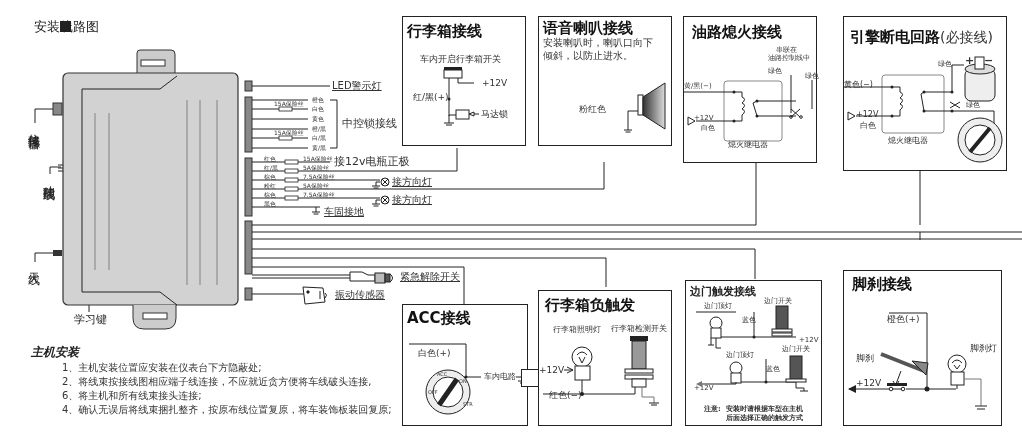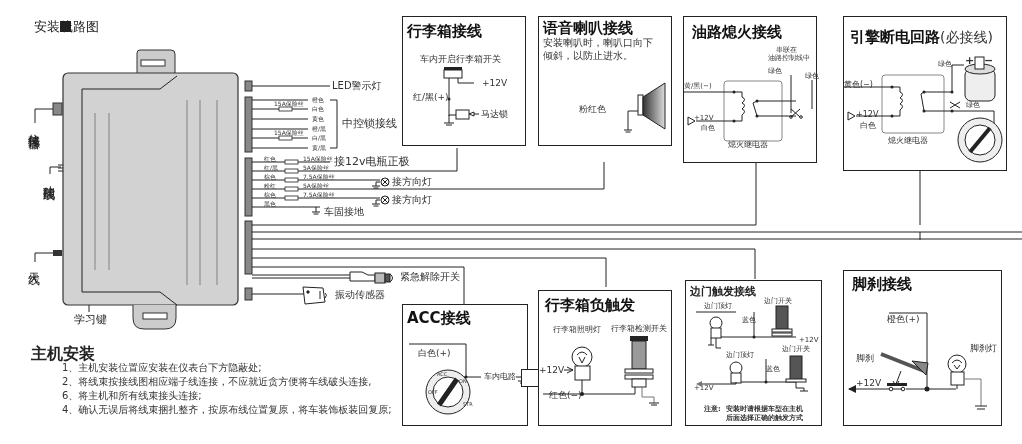--- a/index.html
+++ b/index.html
@@ -3,21 +3,21 @@
 <meta charset="utf-8">
 <style>
   html,body{margin:0;padding:0;background:#fff;}
   body{width:1022px;height:444px;position:relative;overflow:hidden;font-family:"DejaVu Sans",sans-serif;color:#222;}
   .abs{position:absolute;margin-left:40px;}
   svg{position:absolute;left:0;top:0;}
   .t{position:absolute;white-space:nowrap;line-height:1;}
   .title{font-weight:bold;font-size:15px;color:#111;}
   .small{font-size:9px;color:#333;}
   .tiny{font-size:6px;color:#333;}
-  .lbl{font-size:10px;color:#333;}
+  .lbl{font-size:10px;color:#333;text-decoration:underline;}
   .vert{writing-mode:vertical-rl;letter-spacing:1px;font-size:12px;color:#222;}
   .box{position:absolute;border:1.5px solid #222;background:#fff;}
   .note{font-size:10px;color:#333;line-height:14px;}
 </style>
 </head>
 <body>
 
 <div class="abs" style="left:20px;top:21px;width:11px;height:11px;background:#222;"></div>
 <div class="t" style="left:34px;top:20px;font-size:13px;color:#222;">安装线路图</div>
 
@@ -167,21 +167,21 @@
 <div class="t tiny" style="left:303px;top:174px;">7.5A保险丝</div>
 <div class="t tiny" style="left:303px;top:183px;">5A保险丝</div>
 <div class="t tiny" style="left:303px;top:192px;">7.5A保险丝</div>
 <div class="t" style="left:334px;top:156px;font-size:11px;color:#333;">接12v电瓶正极</div>
 <div class="t lbl" style="left:392px;top:177px;">接方向灯</div>
 <div class="t lbl" style="left:392px;top:195px;">接方向灯</div>
 <div class="t lbl" style="left:324px;top:207px;">车固接地</div>
 <div class="t lbl" style="left:400px;top:272px;">紧急解除开关</div>
 <div class="t lbl" style="left:335px;top:290px;">振动传感器</div>
 
-<div class="t" style="left:31px;top:346px;font-size:16px;font-weight:bold;">主机安装</div>
+<div class="t" style="left:31px;top:346px;font-size:12px;font-weight:bold;font-style:italic;">主机安装</div>
 <div class="abs note" style="left:22px;top:361px;">
   <div>1、主机安装位置应安装在仪表台下方隐蔽处;</div>
   <div>2、将线束按接线图相应端子线连接，不应就近贪方便将车线破头连接,</div>
   <div>6、将主机和所有线束接头连接;</div>
   <div>4、确认无误后将线束捆扎整齐，按原布线位置复原，将车装饰板装回复原;</div>
 </div>
 
 <div class="box" style="left:402px;top:16px;width:122px;height:128px;">
   <div class="t title" style="left:4px;top:7px;">行李箱接线</div>
   <div class="t small" style="left:17px;top:38px;">车内开启行李箱开关</div>

